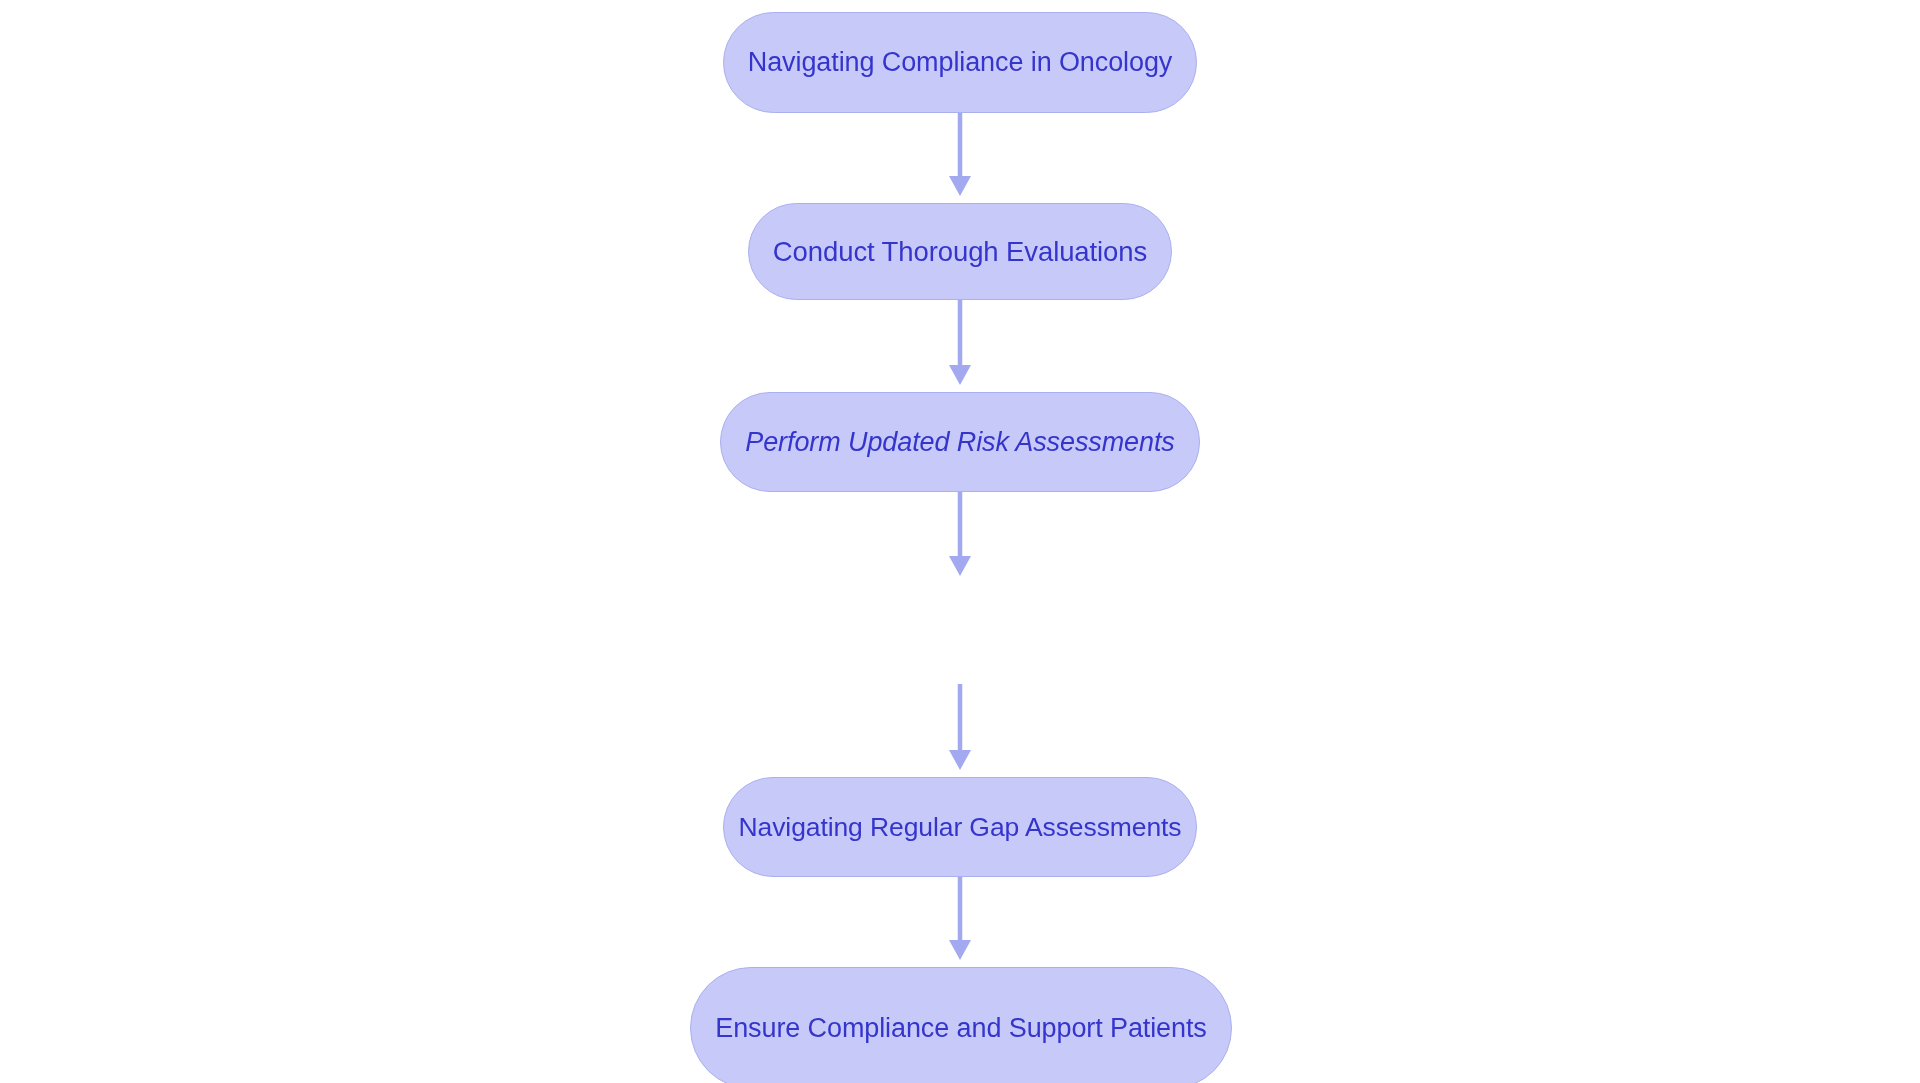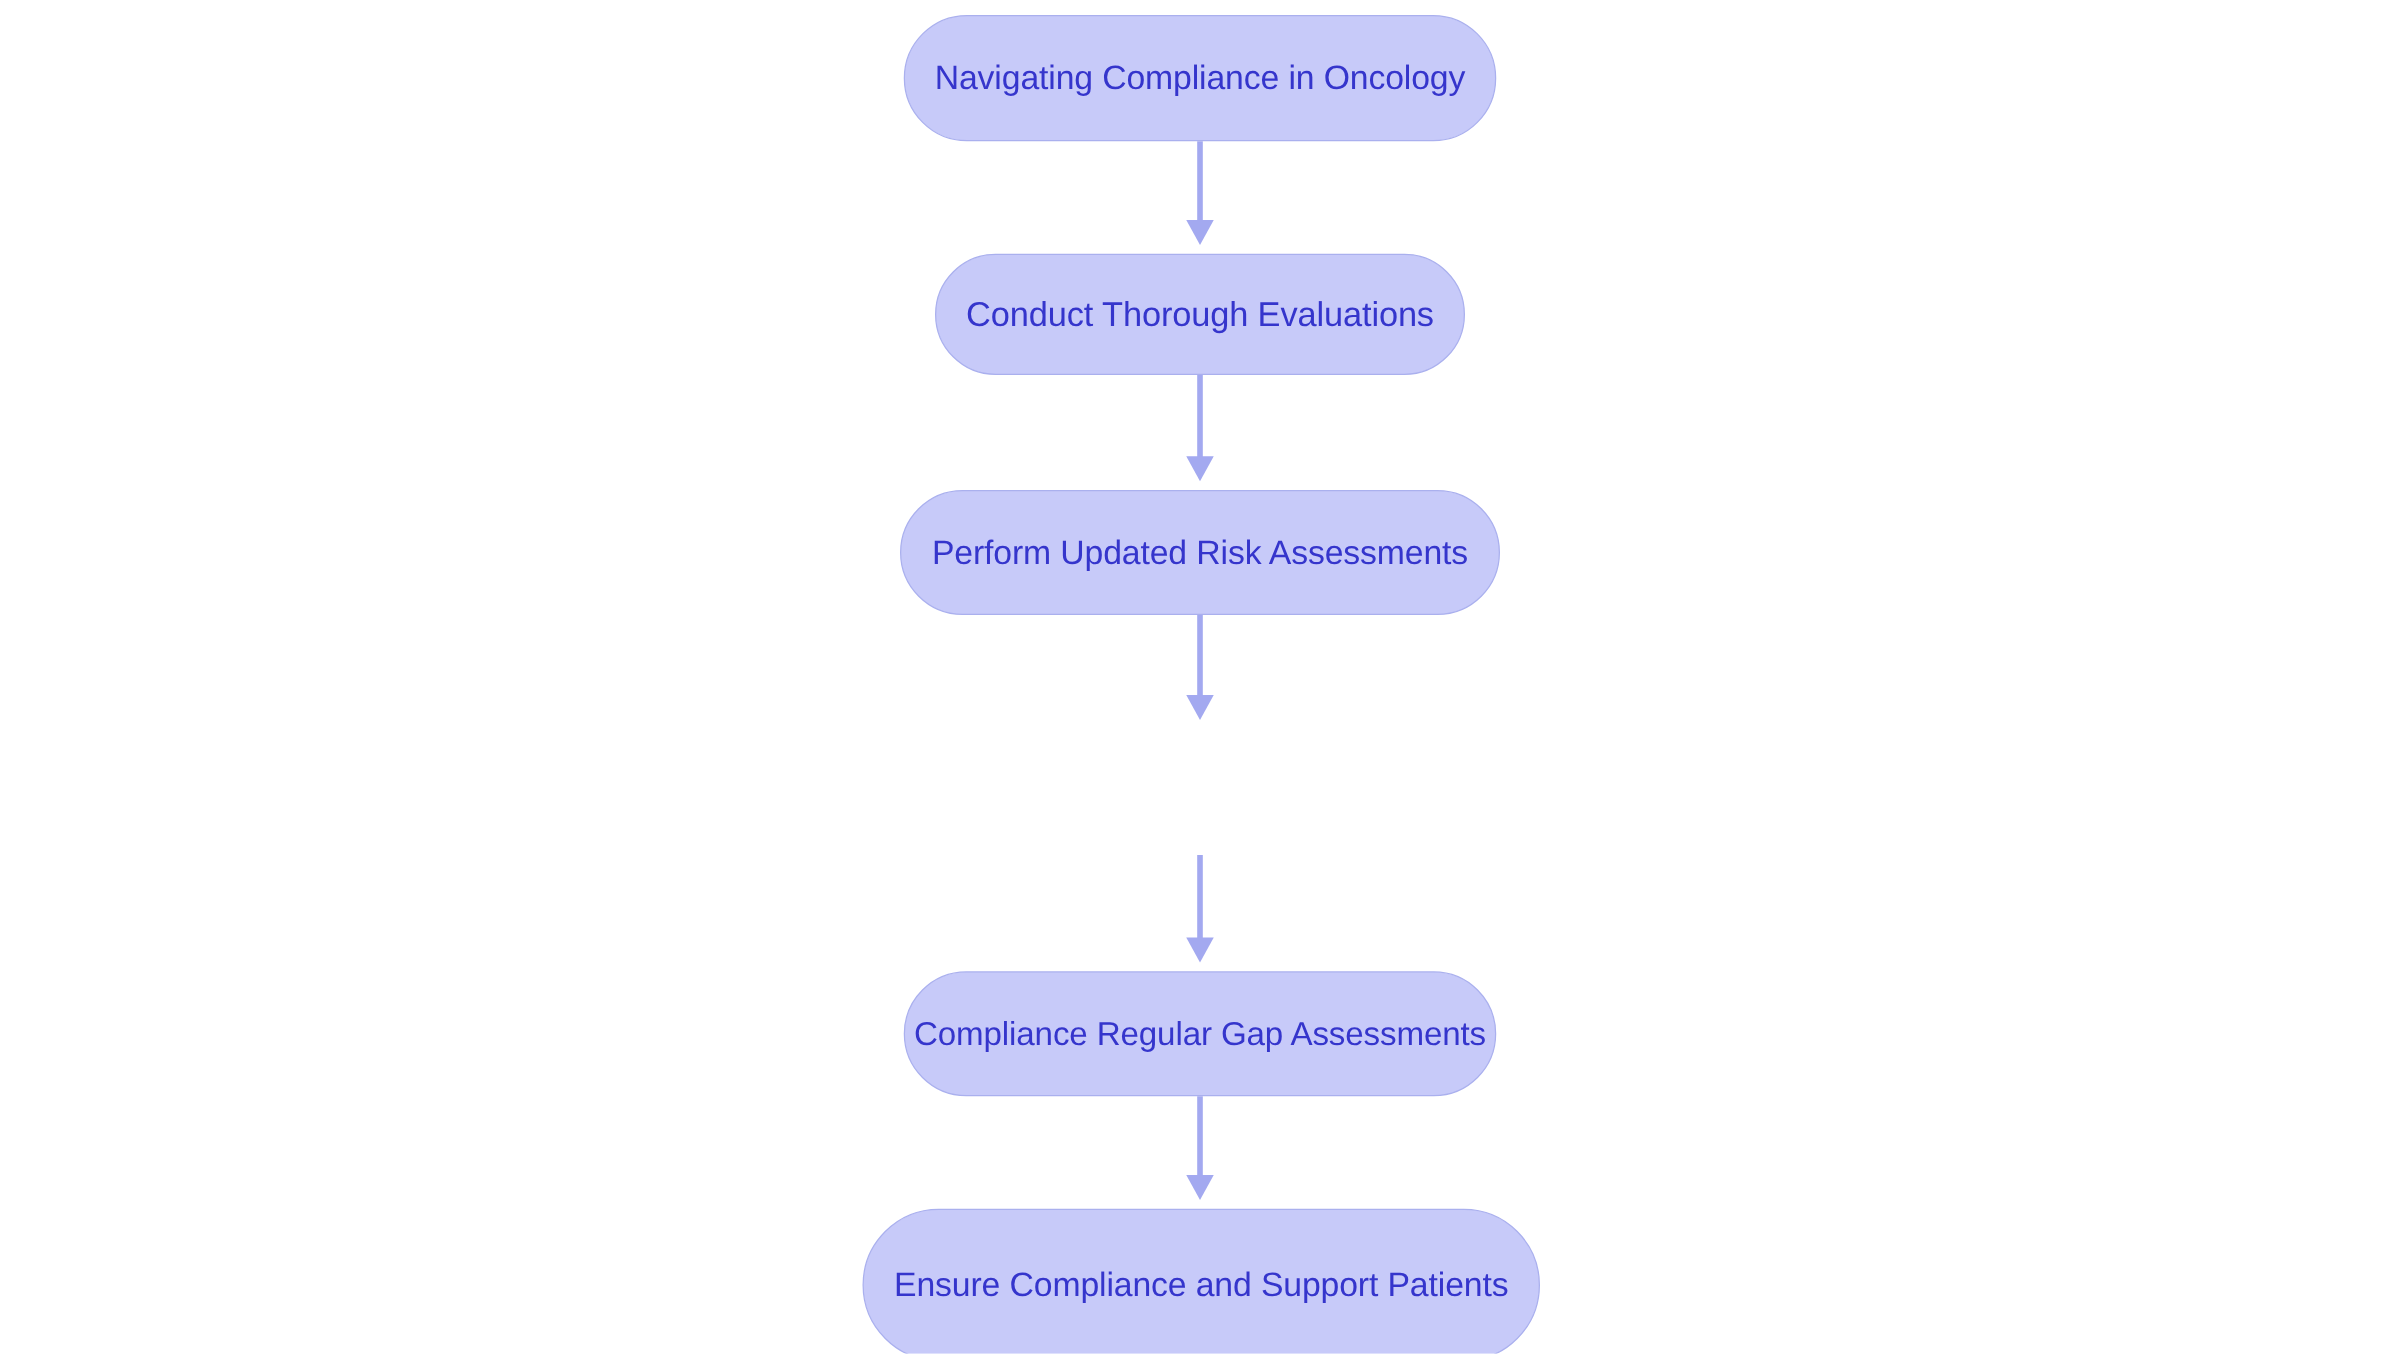--- a/index.html
+++ b/index.html
@@ -71,26 +71,26 @@
   </svg>
 
   <div class="node" style="left: 723px; top: 12px; width: 474px; height: 101px; background: rgb(199, 202, 249); border-color: rgb(170, 176, 238); color: rgb(53, 53, 204); font-size: 27px;">
     <span class="node-label" style="font-size: 27px;">Navigating Compliance in Oncology</span>
   </div>
 
   <div class="node" style="left: 748px; top: 203px; width: 424px; height: 97px; background: rgb(199, 202, 249); border-color: rgb(170, 176, 238); color: rgb(53, 53, 204); font-size: 27.5px;">
     <span class="node-label" style="font-size: 27.5px; text-align: center;">Conduct Thorough Evaluations</span>
   </div>
 
-  <div class="node" style="left: 720px; top: 392px; width: 480px; height: 100px; background: rgb(199, 202, 249); border-color: rgb(170, 176, 238); color: rgb(53, 53, 204); font-size: 27px;">
+  <div class="node" style="left: 720px; top: 392px; width: 480px; height: 100px; background: rgb(199, 202, 249); border-color: rgb(170, 176, 238); color: rgb(53, 53, 204); font-size: 27px; font-style: italic;">
     <span class="node-label" style="font-size: 27px;">Perform Updated Risk Assessments</span>
   </div>
 
 
   <div class="node" style="left: 723px; top: 777px; width: 474px; height: 100px; background: rgb(199, 202, 249); border-color: rgb(170, 176, 238); color: rgb(53, 53, 204); font-size: 26.5px;">
-    <span class="node-label" style="font-size: 26.5px;">Compliance Regular Gap Assessments</span>
+    <span class="node-label" style="font-size: 26.5px;">Navigating Regular Gap Assessments</span>
   </div>
 
   <div class="node" style="left: 690px; top: 967px; width: 542px; height: 122px; background: rgb(199, 202, 249); border-color: rgb(170, 176, 238); color: rgb(53, 53, 204); font-size: 27px;">
     <span class="node-label" style="font-size: 27px;">Ensure Compliance and Support Patients</span>
   </div>
 
 </div>
 
 </body></html>

